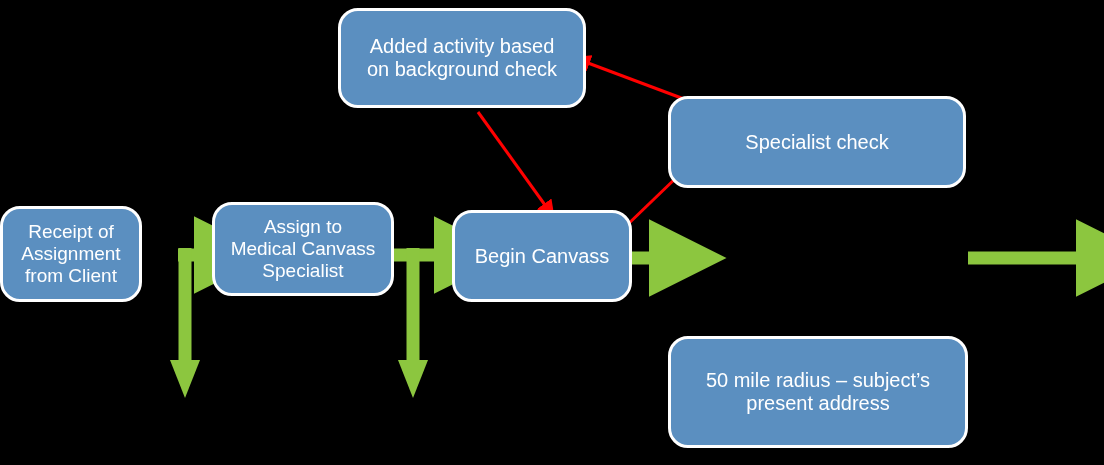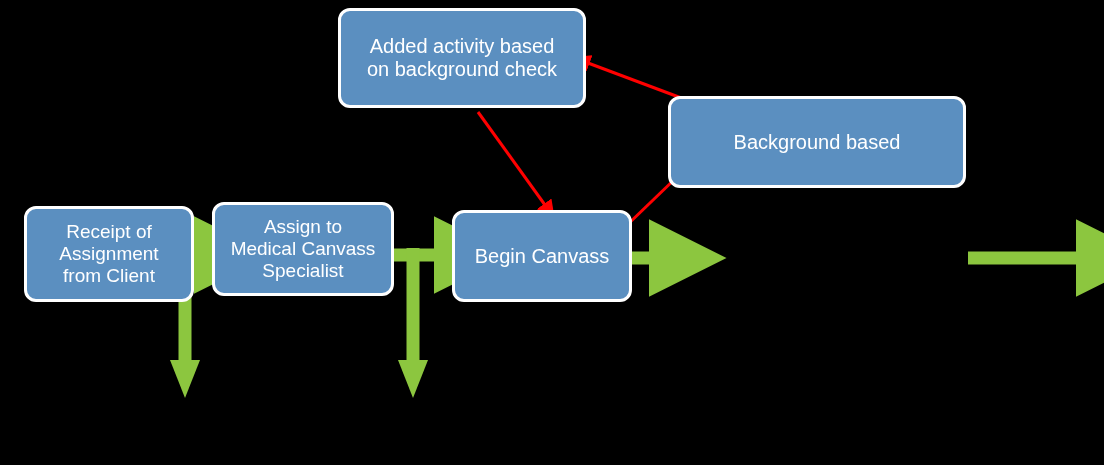--- a/index.html
+++ b/index.html
@@ -13,21 +13,21 @@
     height: 465px;
     background: #000000;
     overflow: hidden;
     font-family: "Liberation Sans", sans-serif;
   }
   .node {
     position: absolute;
     box-sizing: border-box;
     background: #5b8fc0;
     border: 3px solid #ffffff;
-    border-radius: 12px;
+    border-radius: 20px;
     color: #ffffff;
     display: flex;
     align-items: center;
     justify-content: center;
     text-align: center;
     line-height: 1.15;
     padding: 4px 8px;
   }
   .node span {
     display: block;
@@ -95,34 +95,38 @@
       <line x1="478" y1="112" x2="545" y2="205" stroke="#ff0000" stroke-width="3" marker-end="url(#redHead)"></line>
     </g>
   </svg>
 
   <div class="node" style="left:338px; top:8px; width:248px; height:100px; font-size:20px;">
     <span>Added activity based
 on background check</span>
   </div>
 
   <div class="node" style="left:668px; top:96px; width:298px; height:92px; font-size:20px;">
-    <span>Background based</span>
+    <span>Specialist check</span>
   </div>
 
-  <div class="node" style="left:24px; top:206px; width:170px; height:96px; font-size:19px;">
+  <div class="node" style="left:0; top:206px; width:142px; height:96px; font-size:19px;">
     <span>Receipt of
 Assignment
 from Client</span>
   </div>
 
   <div class="node" style="left:452px; top:210px; width:180px; height:92px; font-size:20px;">
     <span>Begin Canvass</span>
   </div>
 
   <div class="node" style="left:212px; top:202px; width:182px; height:94px; font-size:19px;">
     <span>Assign to
 Medical Canvass
 Specialist</span>
   </div>
 
 
+  <div class="node" style="left:668px; top:336px; width:300px; height:112px; font-size:20px;">
+    <span>50 mile radius – subject’s
+present address</span>
+  </div>
 
 </div>
 
 </body></html>

